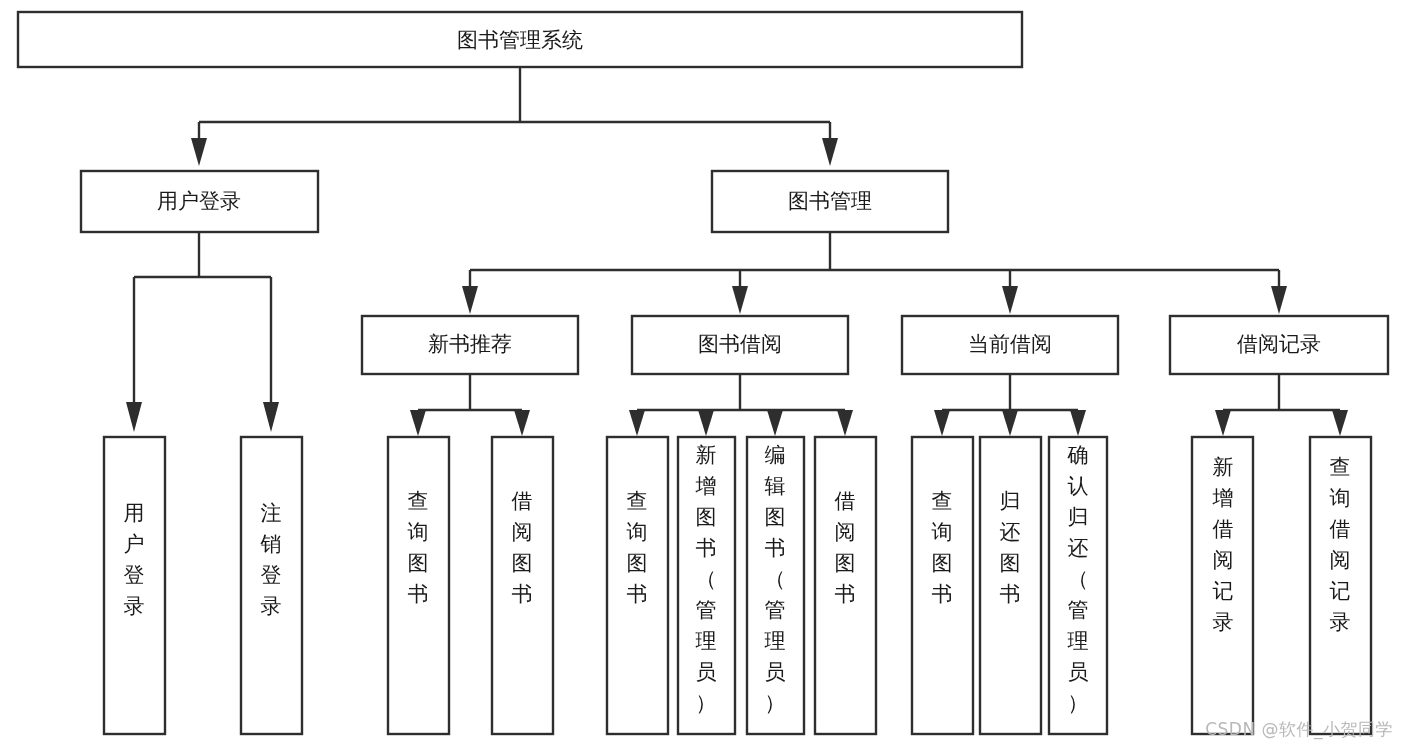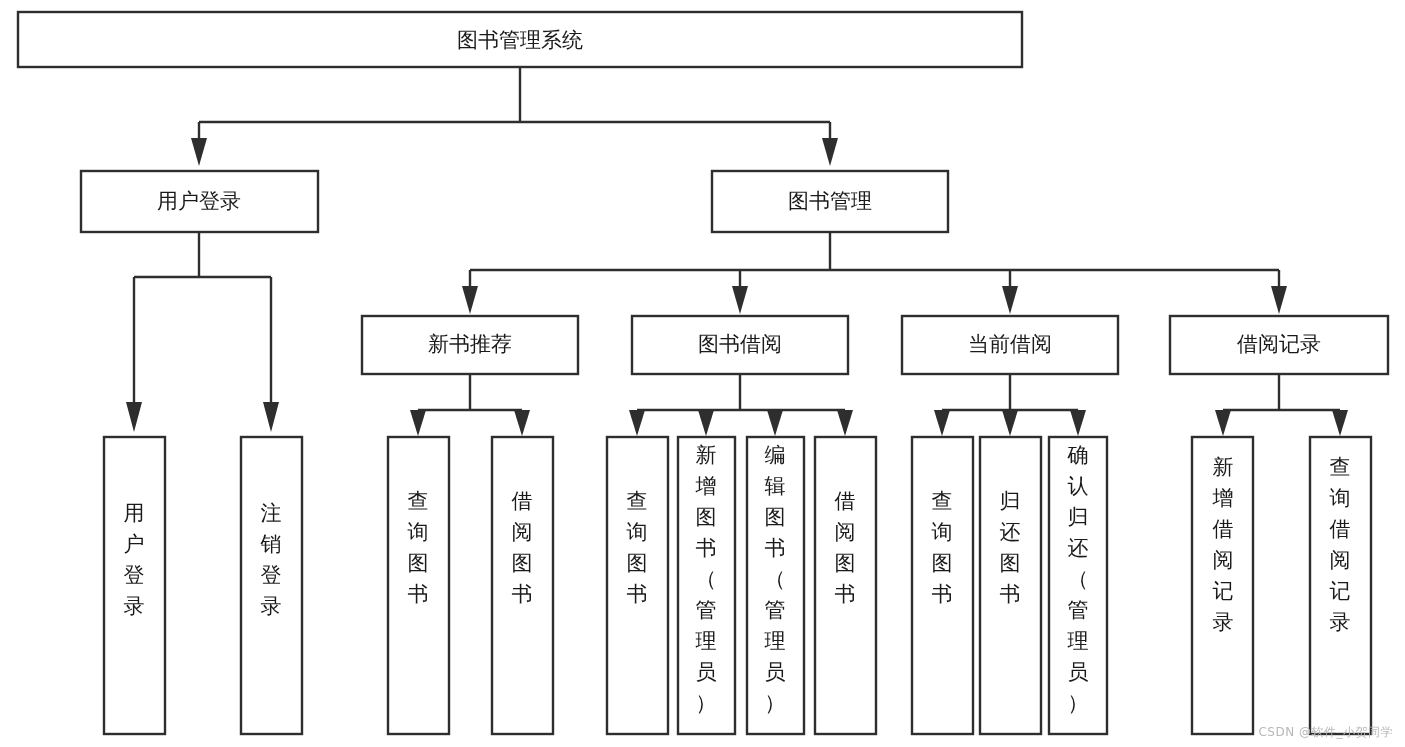--- a/index.html
+++ b/index.html
@@ -44,21 +44,21 @@
   }
   .arrow-head {
     fill: #2e2e2e;
     stroke: none;
   }
   .watermark {
     position: absolute;
     right: 12px;
     bottom: 6px;
     font-family: "DejaVu Sans", "Liberation Sans", sans-serif;
-    font-size: 12px;
+    font-size: 17px;
     color: #b8b8b8;
     white-space: nowrap;
     letter-spacing: 0.5px;
     pointer-events: none;
   }
 </style>
 </head>
 <body>
 
 <svg id="diagram" viewBox="0 0 1405 747" xmlns="http://www.w3.org/2000/svg">

